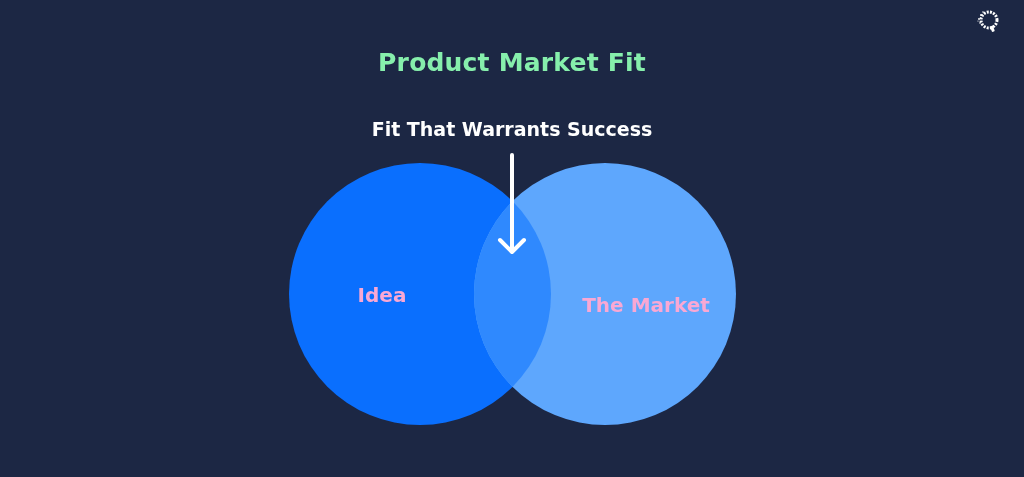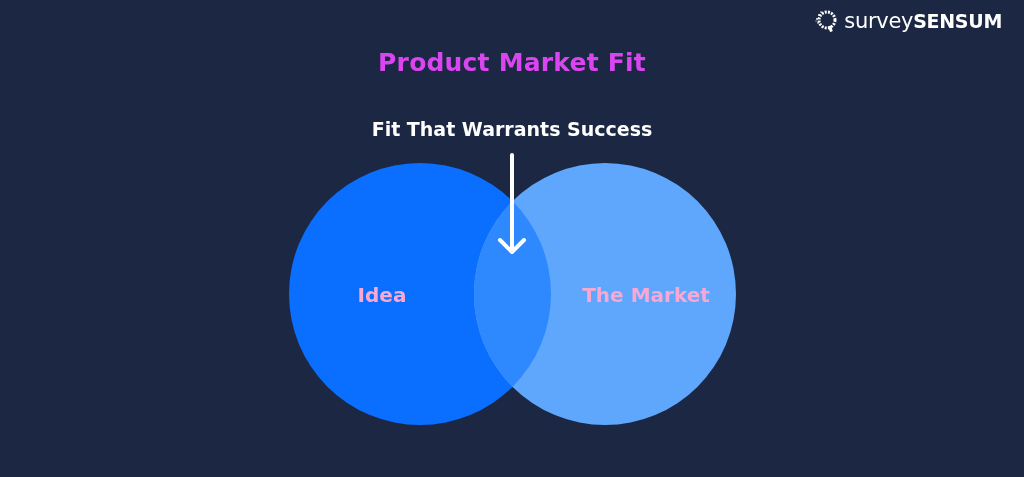--- a/index.html
+++ b/index.html
@@ -13,21 +13,21 @@
       position: absolute; top: 8px; right: 22px;
       display: flex; align-items: center; gap: 4px;
       color: #ffffff;
     }
     .logo-mark { width: 26px; height: 26px; }
     .logo-text { font-size: 21px; letter-spacing: -0.3px; }
     .logo-text .light { font-weight: 400; }
     .logo-text .bold { font-weight: 700; font-size: 19px; }
     .title {
       position: absolute; left: 0; right: 0; top: 48px;
-      text-align: center; color: #d946ef;
+      text-align: center; color: #86efac;
       font-size: 25px; font-weight: 700; letter-spacing: 0.2px;
     }
     .subtitle {
       position: absolute; left: 0; right: 0; top: 118px;
       text-align: center; color: #ffffff;
       font-size: 19px; font-weight: 600;
     }
     .venn { position: absolute; left: 0; top: 0; width: 1024px; height: 477px; }
     .label {
       position: absolute; color: #f9a8d4;
@@ -44,21 +44,20 @@
     <g fill="#ffffff">
       <circle cx="13" cy="12" r="8" fill="none" stroke="#ffffff" stroke-width="3" stroke-dasharray="2 1.2"></circle>
       <circle cx="5" cy="7" r="1"></circle>
         <circle cx="3" cy="11" r="0.9"></circle>
         <circle cx="4" cy="15" r="0.8"></circle>
       <circle cx="7" cy="4" r="0.8"></circle>
         <circle cx="2" cy="13" r="0.6"></circle>
       <rect x="15" y="18" width="3" height="6" rx="1" transform="rotate(-20 16 21)"></rect>
     </g>
   </svg>
-  <span class="logo-text"><span class="light">survey</span><span class="bold">SENSUM</span></span>
 </div>
 
 <div class="title">Product Market Fit</div>
 <div class="subtitle">Fit That Warrants Success</div>
 
 <svg class="venn" viewBox="0 0 1024 477">
   <defs>
     <clipPath id="clipLeft">
       <circle cx="420" cy="294" r="131"></circle>
     </clipPath>
@@ -66,13 +65,13 @@
   <circle id="c-left" cx="420" cy="294" r="131" fill="#0a6ffe"></circle>
   <circle id="c-right" cx="605" cy="294" r="131" fill="#5ea7fd"></circle>
   <circle id="c-inter" cx="605" cy="294" r="131" fill="#2f89fe" clip-path="url(#clipLeft)"></circle>
   <g stroke="#ffffff" stroke-width="4" stroke-linecap="round" stroke-linejoin="round" fill="none">
     <line x1="512" y1="155" x2="512" y2="251"></line>
     <polyline points="500,240 512,252 524,240"></polyline>
   </g>
 </svg>
 
 <div class="label" style="left:382px; top:295px;">Idea</div>
-<div class="label" style="left:646px; top:295px;text-align:center;">The Market</div>
+<div class="label" style="left:646px; top:305px;text-align:center;">The Market</div>
 
 </body></html>

